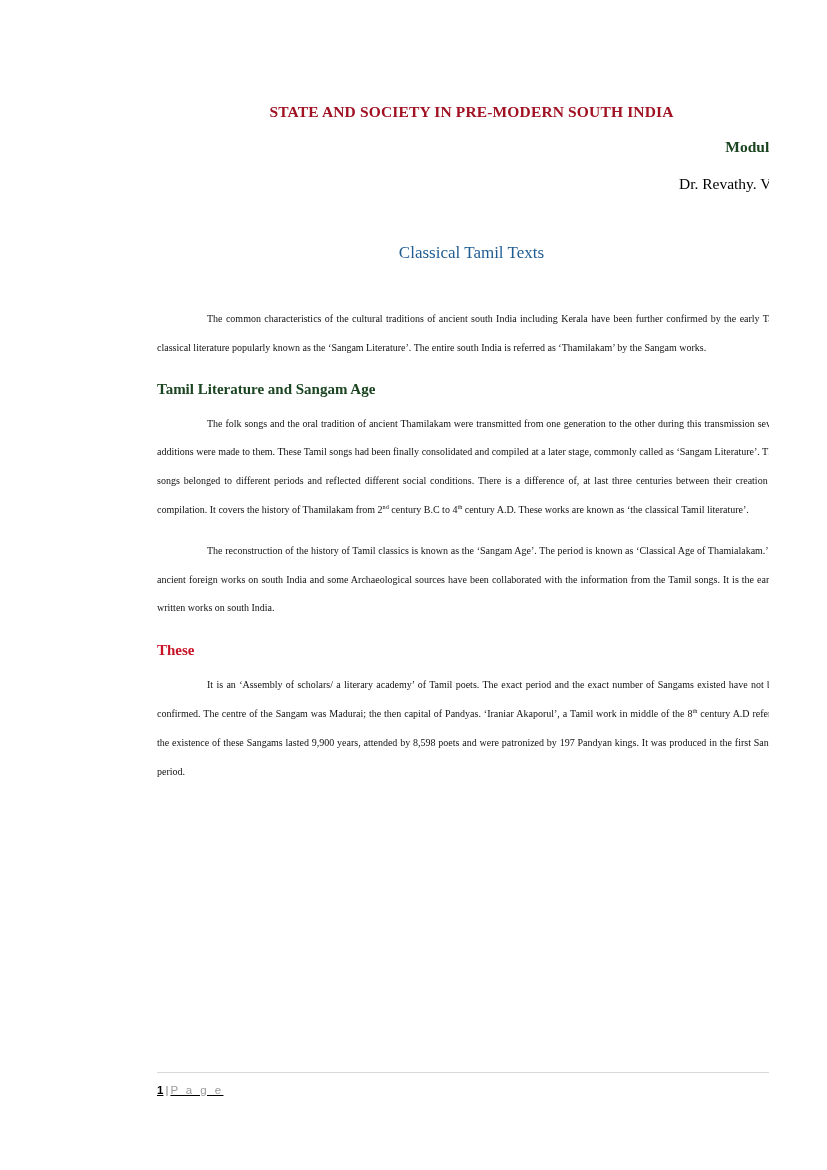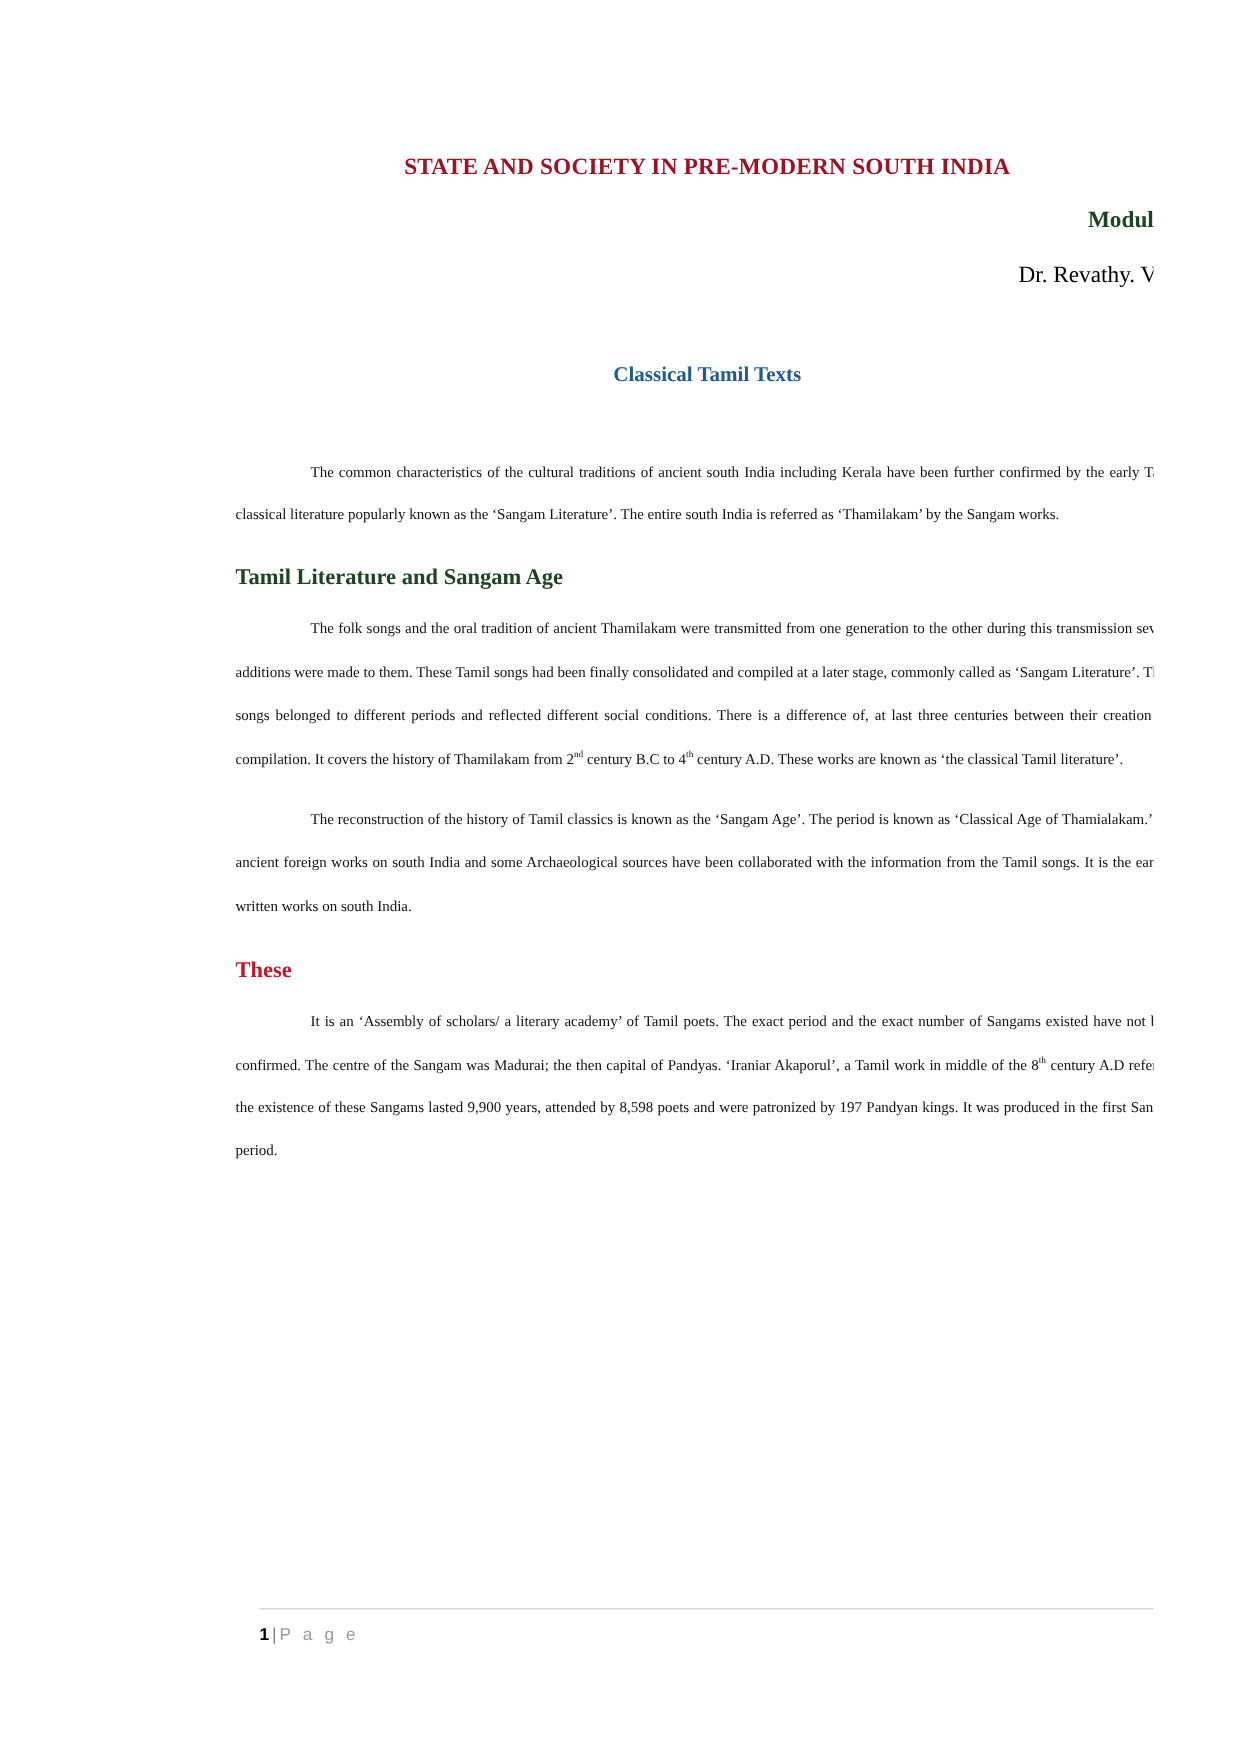--- a/index.html
+++ b/index.html
@@ -61,22 +61,22 @@
   .byline {
     text-align: right;
     font-size: 15.5px;
     color: #000000;
     margin: 4px;
     padding-top: 15px;
     line-height: 1.15;
   }
   .section-title {
     text-align: center;
-    font-weight: bold;
-    font-size: 14px;
+    font-weight: normal;
+    font-size: 17px;
     color: #1F5C92;
     margin: 0;
     padding-top: 47px;
     line-height: 1.15;
   }
 
   .heading-green {
     font-weight: bold;
     font-size: 15px;
     color: #1A4520;
@@ -111,23 +111,24 @@
 
   .gap-p1   { height: 42px; }
   .gap-h1   { height: 17px; }
   .gap-ph   { height: 12px; }
   .gap-p2   { height: 12px; }
   .gap-h2   { height: 18px; }
 
   
   .footer {
     position: absolute;
-    left: 115px;
+    left: 99px;
     top: 1072px;
     width: 629px;
+    text-decoration: underline;
   }
   .footer-rule {
     border: 0;
     border-top: 1px solid #D8D8D8;
     margin: 0;
     width: 100%;
   }
   .footer-text {
     font-family: "Liberation Sans", "DejaVu Sans", sans-serif;
     font-size: 11.5px;

